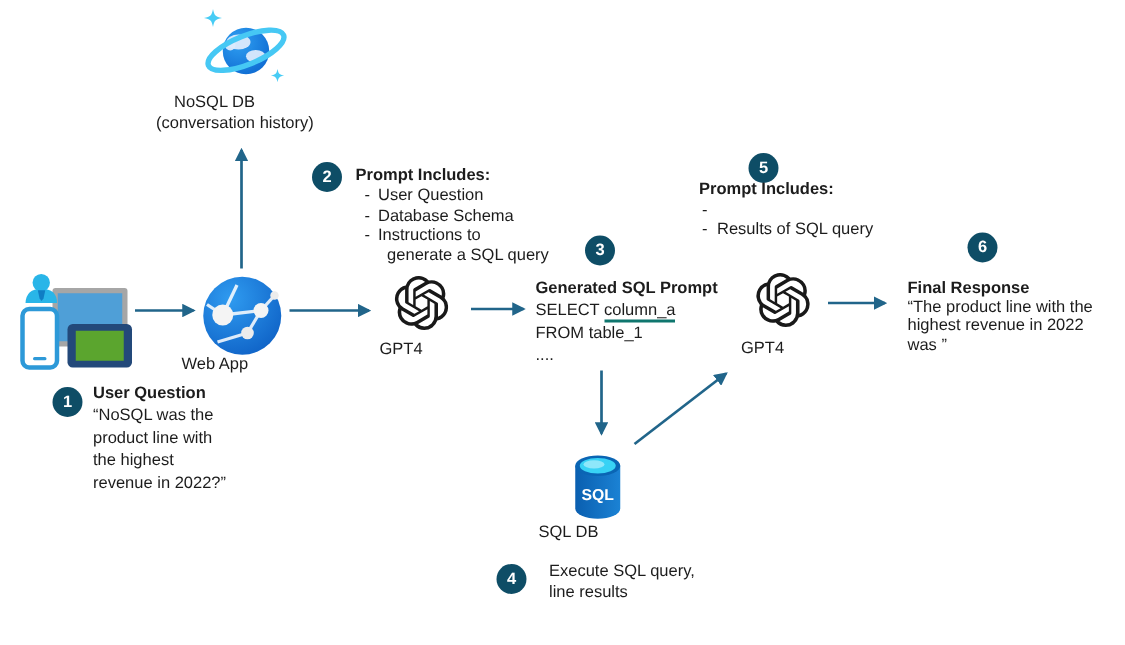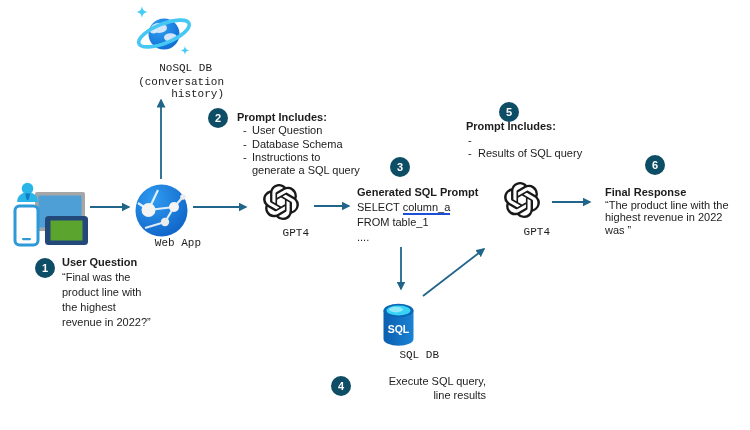--- a/index.html
+++ b/index.html
@@ -10,24 +10,24 @@
   .abs{position:absolute;text-decoration:underline;}
   svg{display:block;}
   .arrows{position:absolute;left:0;top:0;pointer-events:none;}
   .badge{
     position:absolute;width:20px;height:20px;border-radius:50%;
     background:#0e4d66;color:#fff;display:flex;align-items:center;justify-content:center;
     font-size:11px;font-weight:700;
   }
   .block{position:absolute;font-size:11px;}
   .block .t{font-weight:700;}
-  .lbl{position:absolute;font-size:11px;text-align:right;font-family:Liberation Mono, monospace;}
+  .lbl{position:absolute;font-size:11px;text-align:left;}
   .row{display:flex;align-items:flex-start;}
   .dash{display:inline-block;flex:none;}
-  .misspell{border-bottom:2px solid #1d4ed8;}
+  .misspell{border-bottom:2px solid #0f766e;}
 </style>
 </head>
 <body>
 
 <div class="canvas">
 
   <svg class="arrows" width="750" height="430">
     <defs>
       <marker id="ah" markerUnits="userSpaceOnUse" markerWidth="9" markerHeight="9" refX="7.5" refY="4.5" orient="auto">
         <path d="M0,0 L9,4.5 L0,9 Z" fill="#21658a"></path>
@@ -137,57 +137,57 @@
       <ellipse cx="16.5" cy="7.5" rx="12" ry="5.1" fill="#38d2f5"></ellipse>
       <ellipse cx="14" cy="6.6" rx="7" ry="2.8" fill="#8fe7fa"></ellipse>
       <text x="16.5" y="30" text-anchor="middle" font-family="Liberation Sans, sans-serif" font-size="10.5" font-weight="700" fill="#ffffff">SQL</text>
     </svg>
   </div>
   <div class="lbl" style="left:359px;top:349px;width:80px;">SQL DB</div>
 
   <div class="badge" style="left:35px;top:258px;">1</div>
   <div class="block" style="left:62px;top:255px;width:110px;line-height:15px;">
     <div class="t">User Question</div>
-    <div>“Final was the</div>
+    <div>“NoSQL was the</div>
     <div>product line with</div>
     <div>the highest</div>
     <div>revenue in 2022?”</div>
   </div>
 
   <div class="badge" style="left:208px;top:108px;">2</div>
   <div class="block" style="left:237px;top:111px;width:135px;line-height:13.3px;">
     <div class="t">Prompt Includes:</div>
     <div class="row" style="padding-left:6px;">
       <span class="dash" style="width:9px;">-</span>
       <span>User Question</span>
     </div>
     <div class="row" style="padding-left:6px;">
       <span class="dash" style="width:9px;">-</span>
       <span>Database Schema</span>
     </div>
     <div class="row" style="padding-left:6px;">
       <span class="dash" style="width:9px;">-</span>
       <span>Instructions to</span>
     </div>
-    <div class="row" style="padding-left:6px;">
+    <div class="row" style="padding-left:6px;justify-content:center;">
       <span class="dash" style="width:9px;"></span>
       <span>generate a SQL query</span>
     </div>
   </div>
 
   <div class="badge" style="left:390px;top:157px;">3</div>
   <div class="block" style="left:357px;top:185px;width:135px;line-height:15px;">
     <div class="t">Generated SQL Prompt</div>
     <div><span>SELECT </span><span class="misspell">column_a</span></div>
     <div>FROM table_1</div>
     <div>....</div>
   </div>
 
   <div class="badge" style="left:331px;top:376px;">4</div>
-  <div class="block" style="left:366px;top:374px;width:120px;line-height:14px;text-align:right;">
+  <div class="block" style="left:366px;top:374px;width:120px;line-height:14px;">
     <div>Execute SQL query,</div>
     <div>line results</div>
   </div>
 
   <div class="badge" style="left:499px;top:102px;">5</div>
   <div class="block" style="left:466px;top:120px;width:150px;line-height:13.6px;">
     <div class="t">Prompt Includes:</div>
     <div class="row" style="padding-left:2px;">
       <span class="dash" style="width:10px;">-</span>
     </div>

